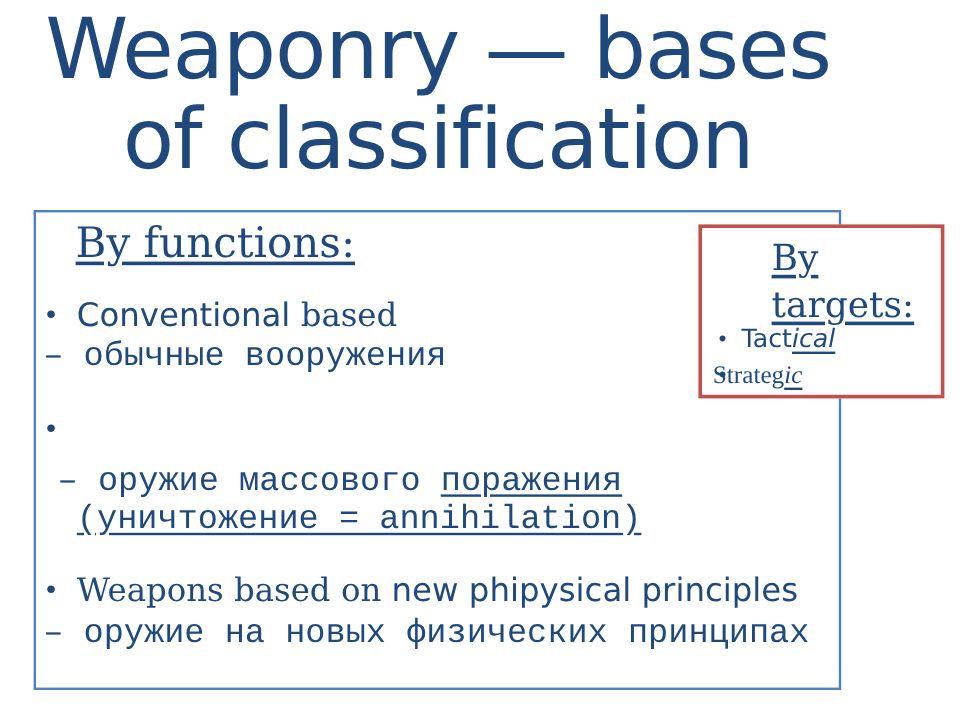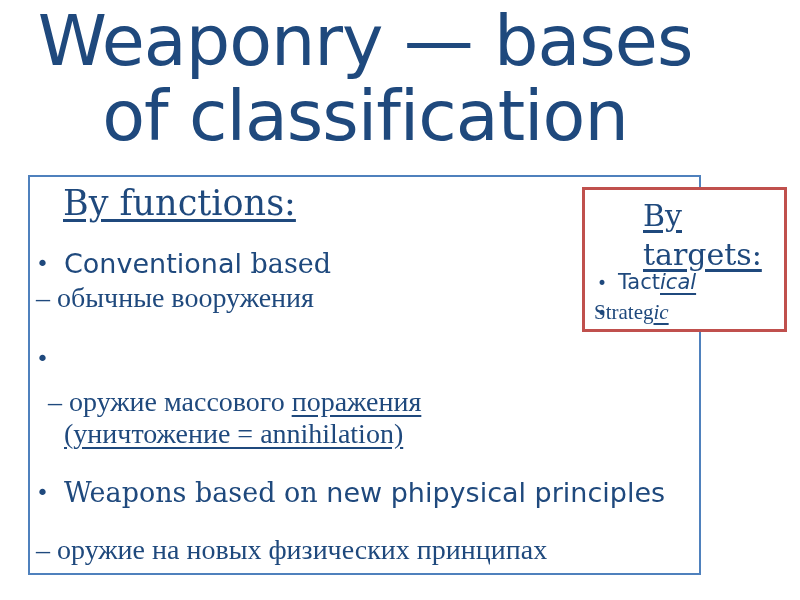--- a/index.html
+++ b/index.html
@@ -59,21 +59,21 @@
     margin-left:33px;
   }
   .line{
     position:absolute;
     color:var(--ink);
     white-space:pre;
     line-height:1.2;
     z-index:1;
   }
   .en{font-size:27px;}
-  .ru{font-size:28px;font-family:Liberation Serif, serif;}
+  .ru{font-size:28px;font-family:Liberation Mono, monospace;}
   .serif{font-family:"DejaVu Serif", serif;}
   .sans{font-family:"DejaVu Sans", sans-serif;}
   .u{text-decoration:underline;text-underline-offset:4px;}
   .bullet{
     position:absolute;
     color:var(--ink);
     font-family:"DejaVu Sans", sans-serif;
     font-size:22px;line-height:1.2;
     z-index:1;
   }
@@ -111,21 +111,21 @@
   <span class="bullet" style="left:36px;top:251px;">•</span>
   <div class="line en" style="left:64px;top:248px;"><span class="sans">Conventional</span><span class="serif"> based</span></div>
   <div class="line ru" style="left:36px;top:281px;">– обычные вооружения</div>
 
   <span class="bullet" style="left:36px;top:346px;">•</span>
   <div class="line ru" style="left:48px;top:385px;"><span>– оружие массового </span><span class="u">поражения</span></div>
   <div class="line ru u" style="left:64px;top:417px;">(уничтожение = annihilation)</div>
 
   <span class="bullet" style="left:36px;top:480px;">•</span>
   <div class="line en" style="left:64px;top:477px;"><span class="serif">Weapons based on </span><span class="sans">new phipysical principles</span></div>
-  <div class="line ru" style="left:36px;top:512px;margin-top:21px;">– оружие на новых физических принципах</div>
+  <div class="line ru" style="left:36px;top:512px;">– оружие на новых физических принципах</div>
 
   <div class="targets-box"></div>
   <div class="t-heading">By targets:</div>
 
   <span class="t-bullet" style="left:597px;top:273px;">•</span>
   <div class="t-line" style="left:618px;top:270px;"><span>Tact</span><span class="ital u">ical</span></div>
 
   <span class="t-bullet" style="left:597px;top:303px;">•</span>
   <div class="t-line" style="left:594px;top:300px;font-family:Liberation Serif, serif;"><span>Strateg</span><span class="ital u">ic</span></div>
 

